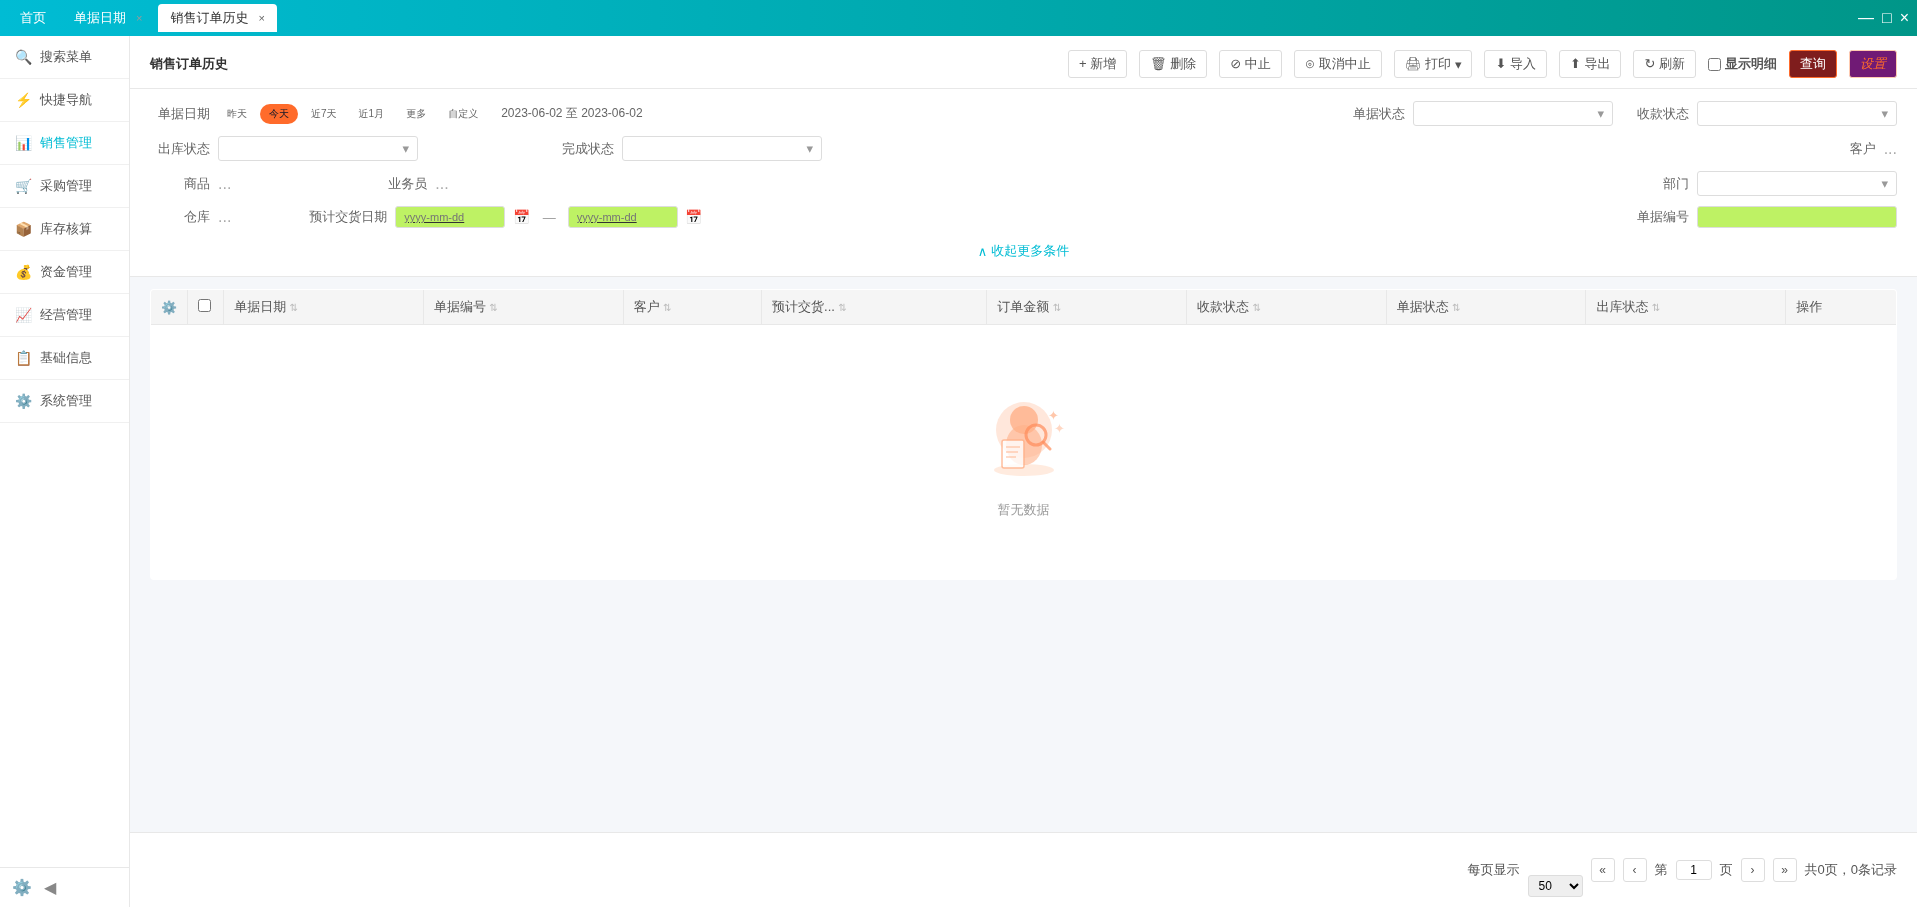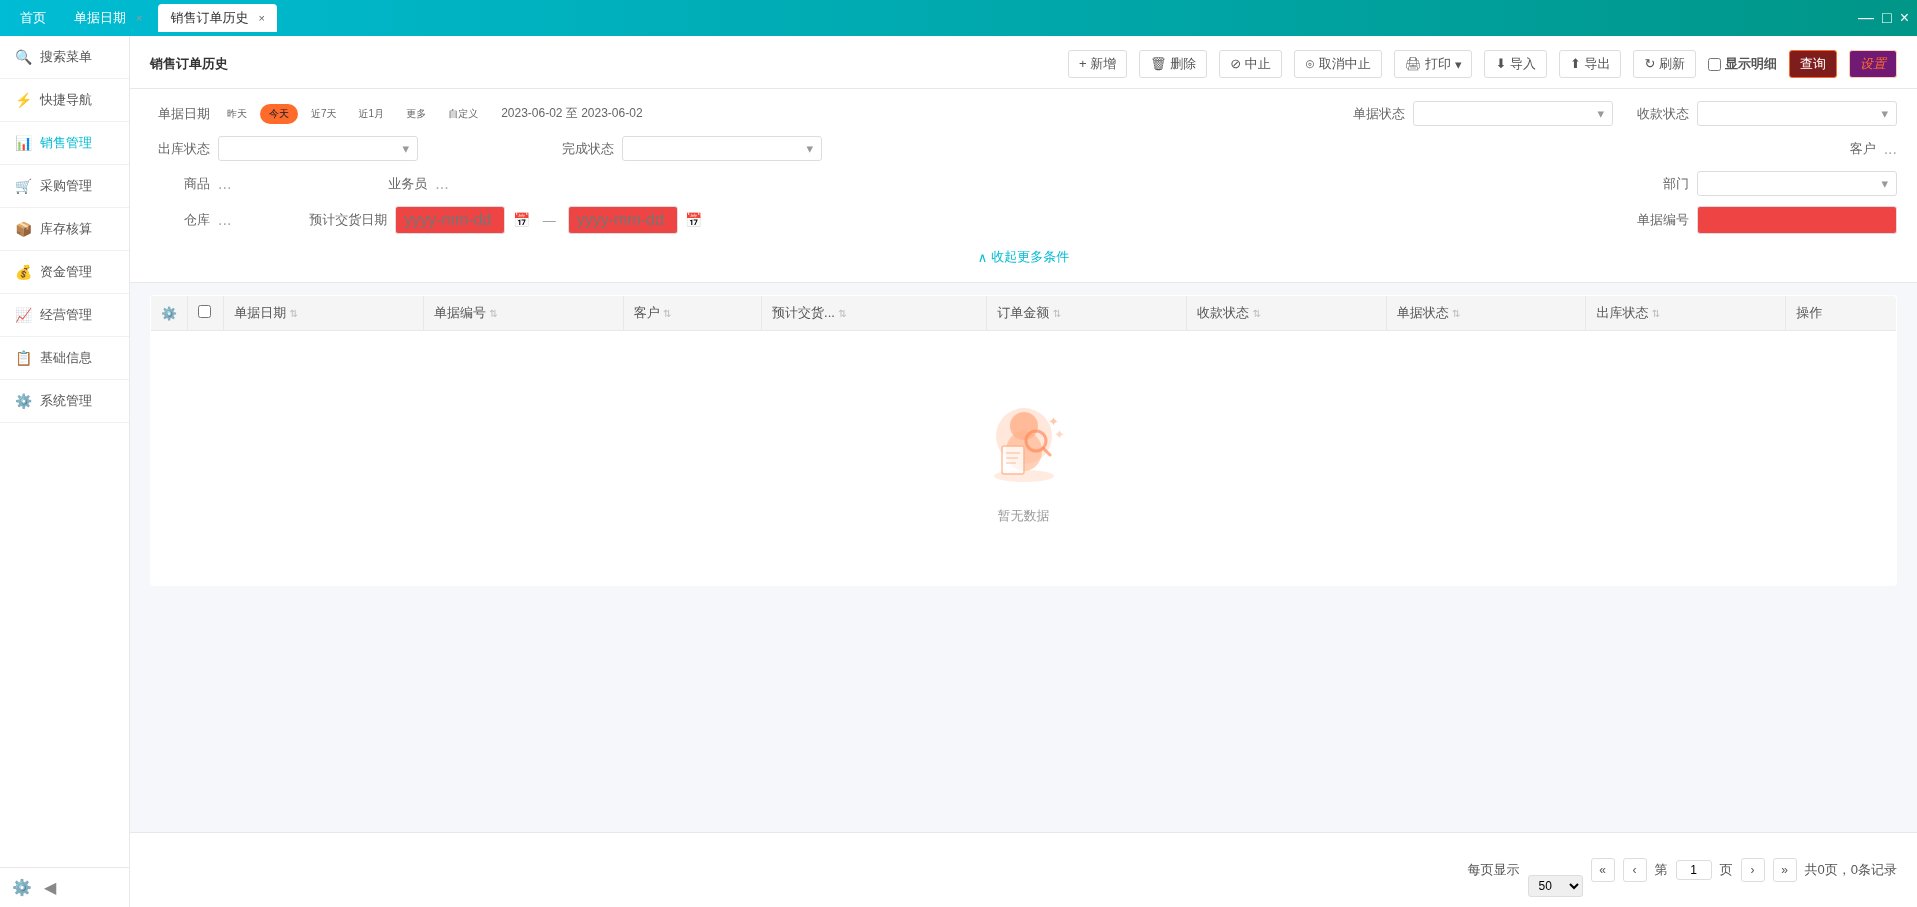--- a/index.html
+++ b/index.html
@@ -183,23 +183,24 @@
       cursor: pointer;
       min-width: 160px;
       justify-content: space-between;
       color: #999;
       font-size: 12px;
     }
     .filter-input {
       border: 1px solid #ddd;
       border-radius: 3px;
       padding: 4px 8px;
-      font-size: 16px;
+      font-size: 11px;
       color: #333;
-      background: #ef4444;
+      background: #bef264;
+      text-decoration: underline;
     }
     .date-range-tags {
       display: flex;
       align-items: center;
       gap: 4px;
     }
     .date-tag {
       padding: 2px 8px;
       border-radius: 3px;
       cursor: pointer;

